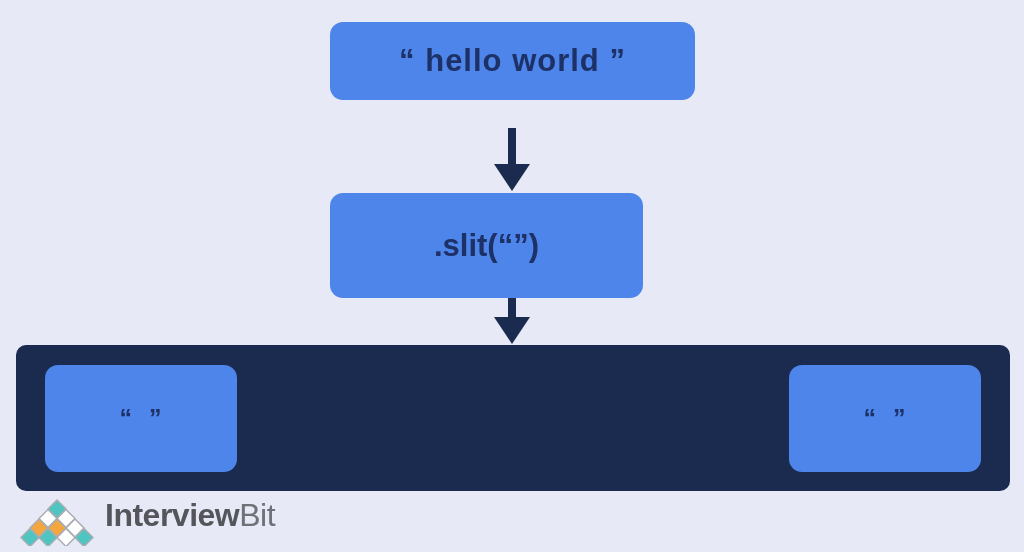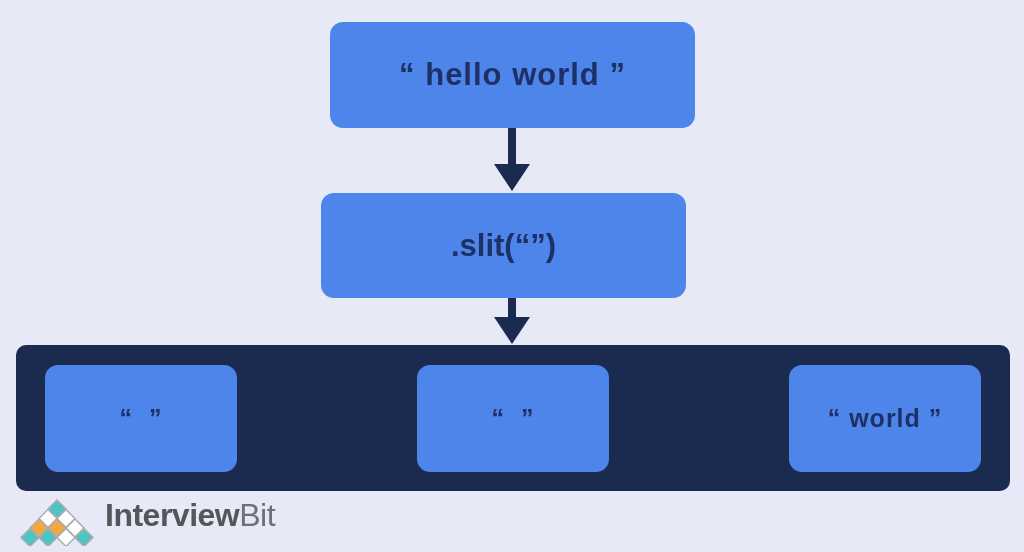--- a/index.html
+++ b/index.html
@@ -18,22 +18,22 @@
     background: #4d85ea;
     border-radius: 13px;
     display: flex;
     align-items: center;
     justify-content: center;
     color: #1e3166;
     font-weight: bold;
     white-space: pre;
   }
 
-  .box-input    { left: 330px; top: 22px;  width: 365px; height: 106px; font-size: 31px; letter-spacing: 1px; }
-  .box-operation{ left: 321px; top: 193px; width: 365px; height: 105px; font-size: 31px; }
+  .box-input    { left: 330px; top: 22px;  width: 365px; height: 78px; font-size: 31px; letter-spacing: 1px; }
+  .box-operation{ left: 330px; top: 193px; width: 313px; height: 105px; font-size: 31px; }
 
   .arrow { position: absolute; }
   .arrow-shaft {
     position: absolute;
     width: 8px;
     background: #1b2a4f;
     left: 508px;
   }
   .shaft-1 { top: 128px; height: 38px; }
   .shaft-2 { top: 298px; height: 21px; }
@@ -112,23 +112,20 @@
     <div class="arrow-head head-2"></div>
   </div>
 
   <div class="results-container">
     <div class="result-box">
       <span>“  ”</span>
     </div>
     <div class="result-box">
       <span>“  ”</span>
     </div>
-    <div class="result-box">
-      <span>“ world ”</span>
-    </div>
   </div>
 
   <div class="logo">
     <svg width="78" height="47" viewBox="0 0 78 47">
       <g stroke="#a9adb3" stroke-width="1.5" stroke-linejoin="round">
 
         <path d="M39 1 L48 10 L39 19 L30 10 Z" fill="#4ec5c1"></path>
 
         <path d="M30 10.5 L39 19.5 L30 28.5 L21 19.5 Z" fill="#ffffff"></path>
         <path d="M48 10.5 L57 19.5 L48 28.5 L39 19.5 Z" fill="#ffffff"></path>

